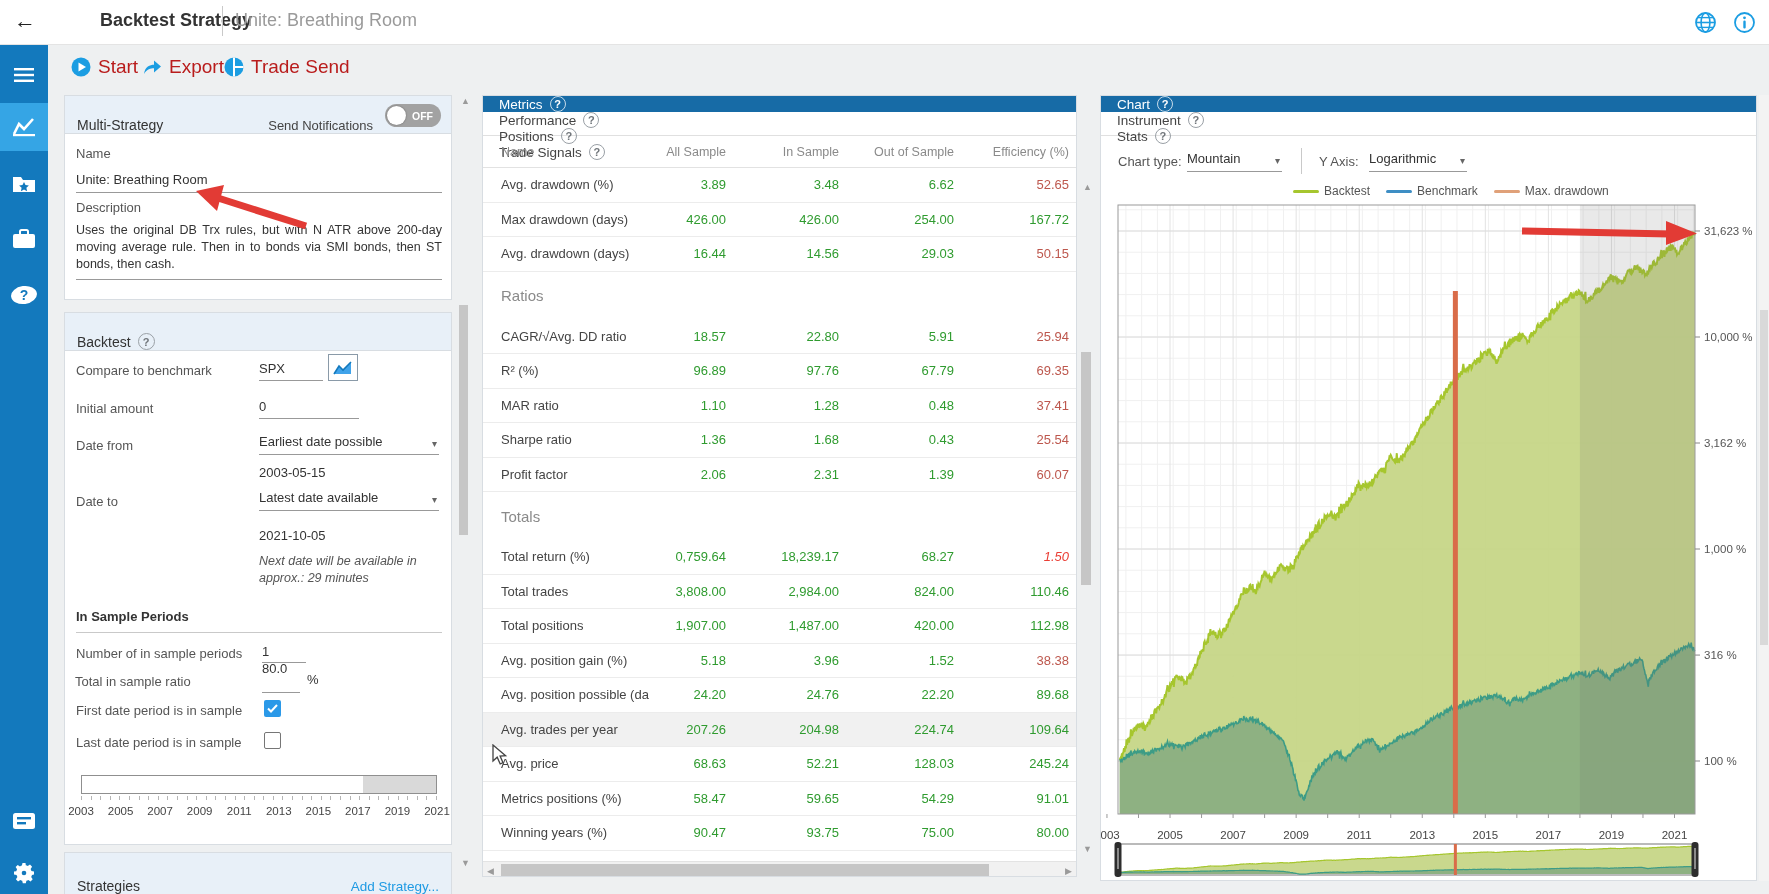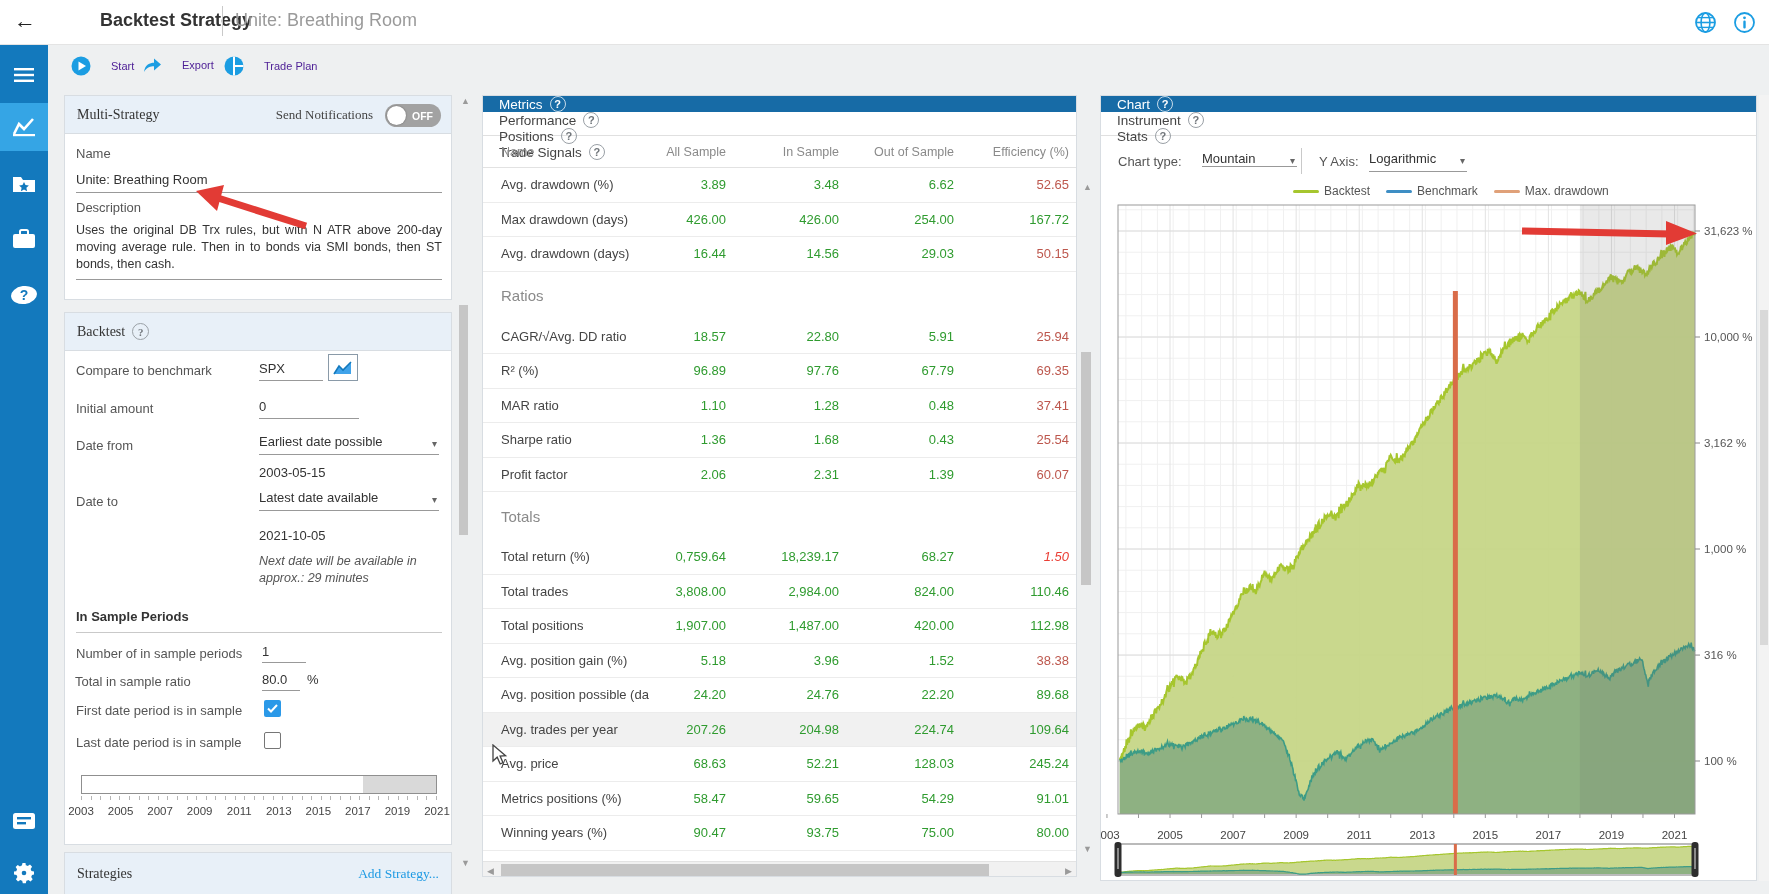--- a/index.html
+++ b/index.html
@@ -10,24 +10,24 @@
   .topbar{position:absolute;left:0;top:0;width:1769px;height:45px;background:#fff;border-bottom:1px solid #e4e4e4;z-index:30;}
   .back{position:absolute;left:14px;top:8px;font-size:22px;color:#222;cursor:pointer;}
   .title{position:absolute;left:52px;top:10px;font-size:18px;font-weight:bold;color:#333;margin-left:48px;}
   .subtitle-sep{position:absolute;left:222px;top:6px;width:1px;height:30px;background:#c9c9c9;}
   .subtitle{position:absolute;left:235px;top:10px;font-size:18px;color:#9a9a9a;}
   
   .sidebar{position:absolute;left:0;top:45px;width:48px;height:849px;background:#1379bd;z-index:25;}
   .side-item{position:absolute;left:0;width:48px;height:48px;display:flex;align-items:center;justify-content:center;cursor:pointer;}
   .side-item.active{background:#35a5e5;}
   
-  .toolbar-btn{position:absolute;top:56px;display:inline-flex;align-items:center;gap:20px;color:#4c1d95;font-size:11px;cursor:pointer;}
+  .toolbar-btn{position:absolute;top:56px;display:inline-flex;align-items:center;gap:7px;color:#b91c1c;font-size:19px;cursor:pointer;}
   
   .card{position:absolute;background:#fff;border:1px solid #d8dde2;}
-  .card-head{background:#e8f0f8;border-bottom:1px solid #d8dde2;display:flex;align-items:center;padding:0 12px;font-size:14px;color:#333;font-family:Liberation Serif, serif;}
+  .card-head{background:#e8f0f8;border-bottom:1px solid #d8dde2;display:flex;align-items:flex-end;padding:0 12px;font-size:14px;color:#333;}
   .qmark{display:inline-flex;align-items:center;justify-content:center;width:17px;height:17px;border:1.5px solid #9aa0a6;border-radius:50%;color:#70757a;font-size:11px;font-weight:bold;margin-left:7px;}
   .lbl{font-size:13px;color:#555;}
   .val{font-size:13px;color:#333;}
   .uline{border-bottom:1px solid #999;}
   .caret{color:#666;font-size:10px;}
   
   .toggle{position:absolute;width:56px;height:23px;background:#a2a2a2;border-radius:12px;display:flex;align-items:center;cursor:pointer;}
   .toggle .knob{width:19px;height:19px;border-radius:50%;background:#fff;margin-left:2px;box-shadow:0 0 2px rgba(0,0,0,.4);}
   .toggle .tstate{color:#fff;font-size:10.5px;font-weight:bold;margin-left:6px;}
   
@@ -141,21 +141,21 @@
     <path d="M2,16 C3,8.5 8,6.8 12,6.8 L12,2.5 L19,8.5 L12,14.5 L12,10.3 C8.5,10.3 5,11.2 2,16 Z" fill="#1b9de2"></path>
   </svg>
   <span>Export</span>
 </div>
 <div class="toolbar-btn" style="left:224px">
   <svg width="20" height="20" viewBox="0 0 20 20">
     <circle cx="10" cy="10" r="9.5" fill="#1b9de2"></circle>
     <rect x="9" y="0.5" width="2" height="19" fill="#fff"></rect>
     <rect x="10" y="9" width="9.5" height="2" fill="#fff"></rect>
   </svg>
-  <span>Trade Plan</span>
+  <span>Trade Send</span>
 </div>
 
 <div class="card" style="left:64px;top:95px;width:388px;height:205px;overflow:hidden">
   <div class="card-head" style="height:38px">
     <span>Multi-Strategy</span>
     <span class="lbl" style="margin-left:auto;margin-right:66px;color:#444">Send Notifications</span>
   </div>
   <div class="toggle" style="right:10px;top:8px">
     <div class="knob"></div>
     <div class="tstate">OFF</div>
@@ -191,21 +191,21 @@
   <div class="val abs uline" style="left:194px;top:177px;width:180px;padding-bottom:5px">
     <span>Latest date available</span>
     <span class="caret abs" style="right:2px;top:4px">▾</span>
   </div>
   <div class="val abs" style="left:194px;top:215px">2021-10-05</div>
   <div class="abs" style="left:194px;top:240px;width:182px;font-size:12.5px;font-style:italic;color:#555;line-height:17px">Next date will be available in approx.: 29 minutes</div>
   <div class="abs" style="left:11px;top:296px;width:366px;border-bottom:1px solid #c9c9c9;padding-bottom:8px;font-size:13px;font-weight:bold;color:#333">In Sample Periods</div>
   <div class="lbl abs" style="left:11px;top:333px">Number of in sample periods</div>
   <div class="val abs uline" style="left:197px;top:331px;width:44px;padding-bottom:3px">1</div>
   <div class="lbl abs" style="left:10px;top:361px">Total in sample ratio</div>
-  <div class="val abs uline" style="left:197px;top:359px;width:38px;padding-bottom:3px">80.0</div>
+  <div class="val abs uline" style="left:197px;top:348px;width:38px;padding-bottom:16px">80.0</div>
   <div class="val abs" style="left:242px;top:359px">%</div>
   <div class="lbl abs" style="left:11px;top:390px">First date period is in sample</div>
   <div class="cb on abs" style="left:199px;top:387px">
     <svg width="11" height="9" viewBox="0 0 11 9">
         <polyline points="1,4.5 4,7.5 10,1" fill="none" stroke="#fff" stroke-width="2"></polyline>
       </svg>
   </div>
   <div class="lbl abs" style="left:11px;top:422px">Last date period is in sample</div>
   <div class="cb off abs" style="left:199px;top:419px"></div>
 
@@ -447,21 +447,21 @@
       <div class="tab">
         <span>Instrument</span>
         <span class="qmark">?</span>
       </div>
       <div class="tab">
         <span>Stats</span>
         <span class="qmark">?</span>
       </div>
     </div>
   <div class="lbl abs" style="left:17px;top:58px">Chart type:</div>
-  <div class="val abs uline" style="left:101px;top:55px;width:95px;">
+  <div class="val abs uline" style="left:86px;top:55px;width:95px;padding-bottom:5px">
     <span>Mountain</span>
     <span class="caret abs" style="right:2px;top:4px">▾</span>
   </div>
   <div class="abs" style="left:200px;top:52px;width:1px;height:26px;background:#c9c9c9"></div>
   <div class="lbl abs" style="left:218px;top:58px">Y Axis:</div>
   <div class="val abs uline" style="left:268px;top:55px;width:98px;padding-bottom:5px">
     <span>Logarithmic</span>
     <span class="caret abs" style="right:2px;top:4px">▾</span>
   </div>
   <div class="legend" style="left:192px;top:88px">

